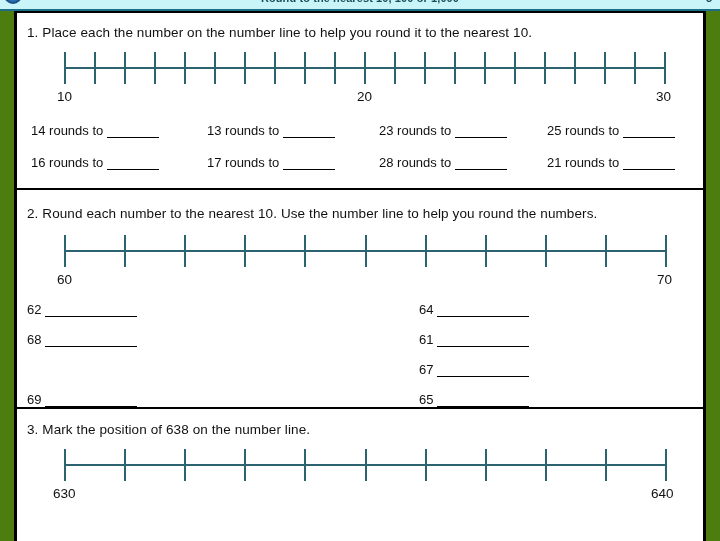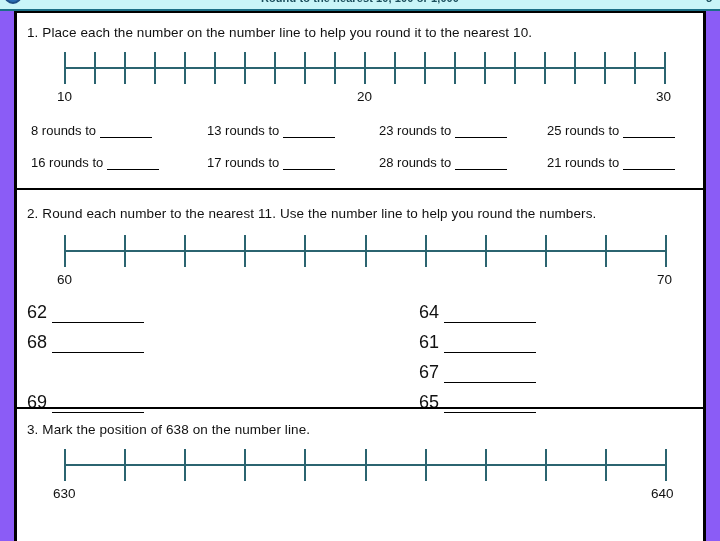--- a/index.html
+++ b/index.html
@@ -12,21 +12,21 @@
     height: 541px;
     overflow: hidden;
     font-family: "Liberation Sans", sans-serif;
     color: #000000;
   }
 
   .page {
     position: relative;
     width: 720px;
     height: 541px;
-    background: #8b5cf6;
+    background: #4d7c0f;
   }
 
   
   .header-band {
     position: absolute;
     left: 0;
     top: -9px;
     width: 720px;
     height: 20px;
     background: #c9f5f8;
@@ -132,21 +132,21 @@
   .blank {
     display: inline-block;
     border-bottom: 1px solid #000;
     vertical-align: bottom;
   }
   .blank.short { width: 52px; height: 13px; }
   .blank.long  { width: 92px; height: 13px; }
 
   .num-item {
     position: absolute;
-    font-size: 18px;
+    font-size: 13px;
     color: #111;
     white-space: nowrap;
   }
 </style>
 </head>
 <body>
 
 <div class="page">
 
   <div class="header-band">
@@ -188,21 +188,21 @@
             <line x1="648" y1="5" x2="648" y2="37"></line>
           </g>
         </svg>
         <div class="nl-label" style="left:40px; top:42px;">10</div>
         <div class="nl-label" style="left:340px; top:42px;">20</div>
         <div class="nl-label" style="left:639px; top:42px;">30</div>
       </div>
 
       <div class="rounds-row" style="position:absolute; left:0; top:110px;">
         <div class="rounds-cell" style="left:14px;">
-          <span>8 rounds to</span>
+          <span>14 rounds to</span>
           <span class="blank short"></span>
         </div>
         <div class="rounds-cell" style="left:190px;">
           <span>13 rounds to</span>
           <span class="blank short"></span>
         </div>
         <div class="rounds-cell" style="left:362px;">
           <span>23 rounds to</span>
           <span class="blank short"></span>
         </div>
@@ -227,21 +227,21 @@
         </div>
         <div class="rounds-cell" style="left:530px;">
           <span>21 rounds to</span>
           <span class="blank short"></span>
         </div>
       </div>
     </div>
 
     <div class="section divider" style="position:absolute; left:0; top:175px; width:686px; height:219px;">
 
-      <div class="q-text" style="position:absolute; left:10px; top:16px;">2. Round each number to the nearest 11. Use the number line to help you round the numbers.</div>
+      <div class="q-text" style="position:absolute; left:10px; top:16px;">2. Round each number to the nearest 10. Use the number line to help you round the numbers.</div>
 
       <div class="numline-wrap" style="position:absolute; left:0; top:40px; width:686px; height:56px;">
         <svg class="numline-svg" width="686" height="42" viewBox="0 0 686 42">
           <g stroke="#2b6470" stroke-width="1.6" fill="none" shape-rendering="crispEdges">
             <line x1="48" y1="21" x2="649" y2="21"></line>
             <line x1="48" y1="5" x2="48" y2="37"></line>
             <line x1="108" y1="5" x2="108" y2="37"></line>
             <line x1="168" y1="5" x2="168" y2="37"></line>
             <line x1="228" y1="5" x2="228" y2="37"></line>
             <line x1="288" y1="5" x2="288" y2="37"></line>

